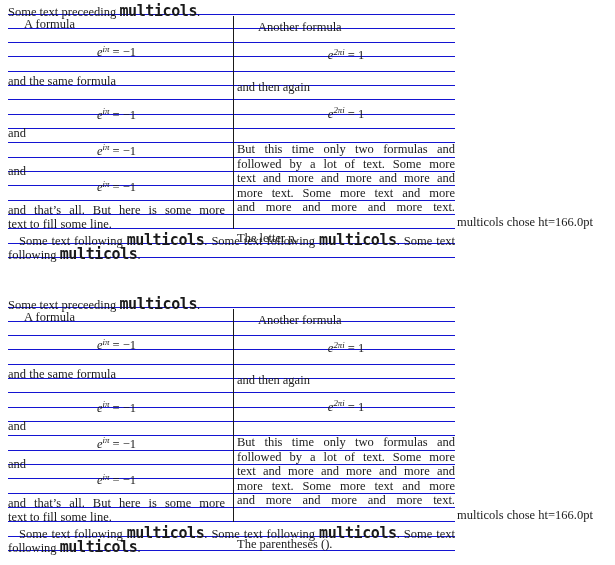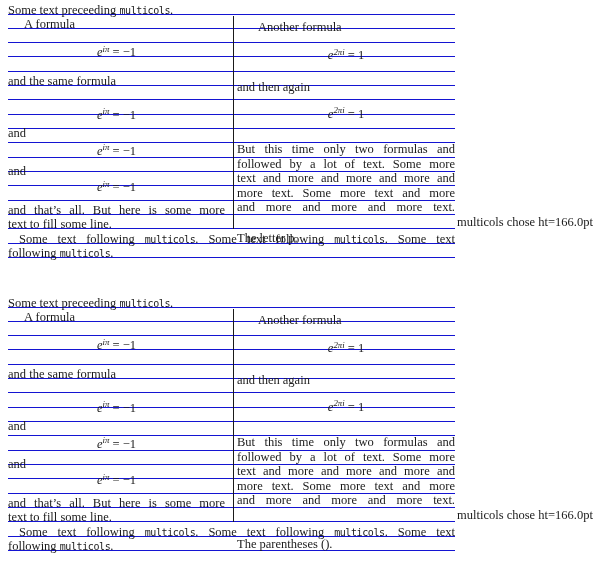--- a/index.html
+++ b/index.html
@@ -3,21 +3,21 @@
 <meta charset="utf-8">
 <style>
   html,body{margin:0;padding:0;background:#fff;}
   body{width:615px;height:565px;position:relative;overflow:hidden;
        font-family:"Liberation Serif",serif;color:#1a1a1a;}
   #doc{position:absolute;left:0;top:0;width:615px;height:565px;background:#fff;}
   .rule{position:absolute;height:1px;}
   .vdiv{position:absolute;width:1px;background:#1a1a1a;}
   .txt{position:absolute;font-size:12.5px;line-height:1;white-space:nowrap;}
   .just{white-space:normal;text-align:justify;text-align-last:justify;word-spacing:0.4px;}
-  .tt{font-family:"DejaVu Sans Mono",monospace;font-size:10px;letter-spacing:-0.4px;}
+  .tt{font-family:"DejaVu Sans Mono",monospace;font-size:15px;letter-spacing:-0.4px;font-weight:bold;}
   .frm{position:absolute;font-size:12.5px;line-height:1;text-align:center;white-space:pre;}
   .frm .it{font-style:italic;}
   .sup{font-size:8.8px;font-style:italic;position:relative;top:-4.5px;letter-spacing:0;}
   .ann{position:absolute;font-size:12.5px;line-height:1;white-space:nowrap;}
 </style>
 </head>
 <body>
 
 <div id="doc">
     <div class="rule" style="left: 8px; width: 447px; top: 13.5px; background: rgb(20, 20, 210);"></div>

